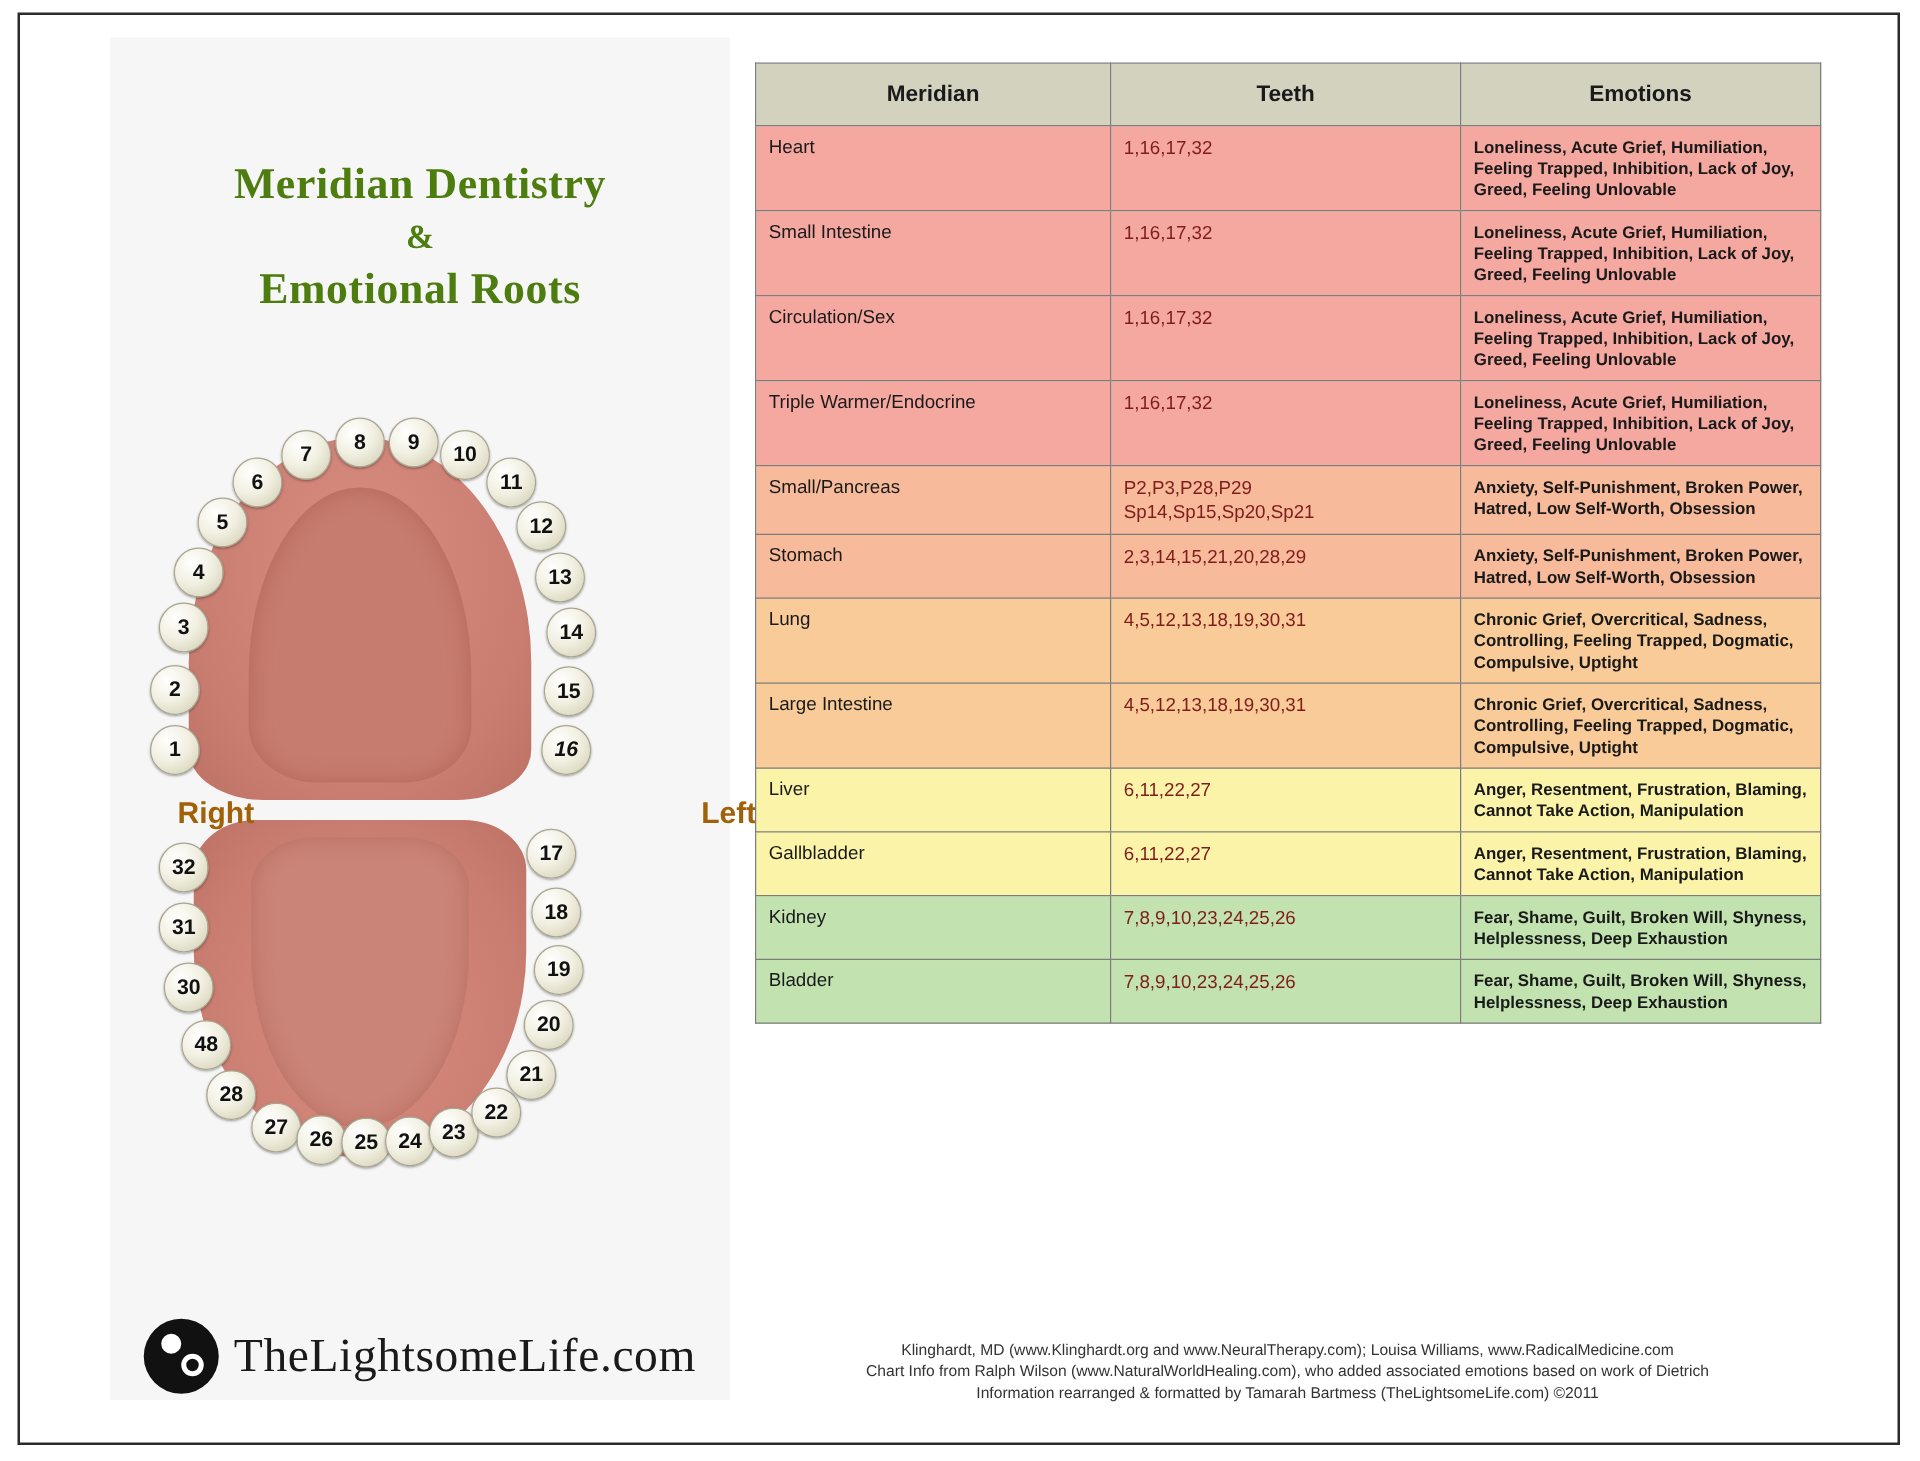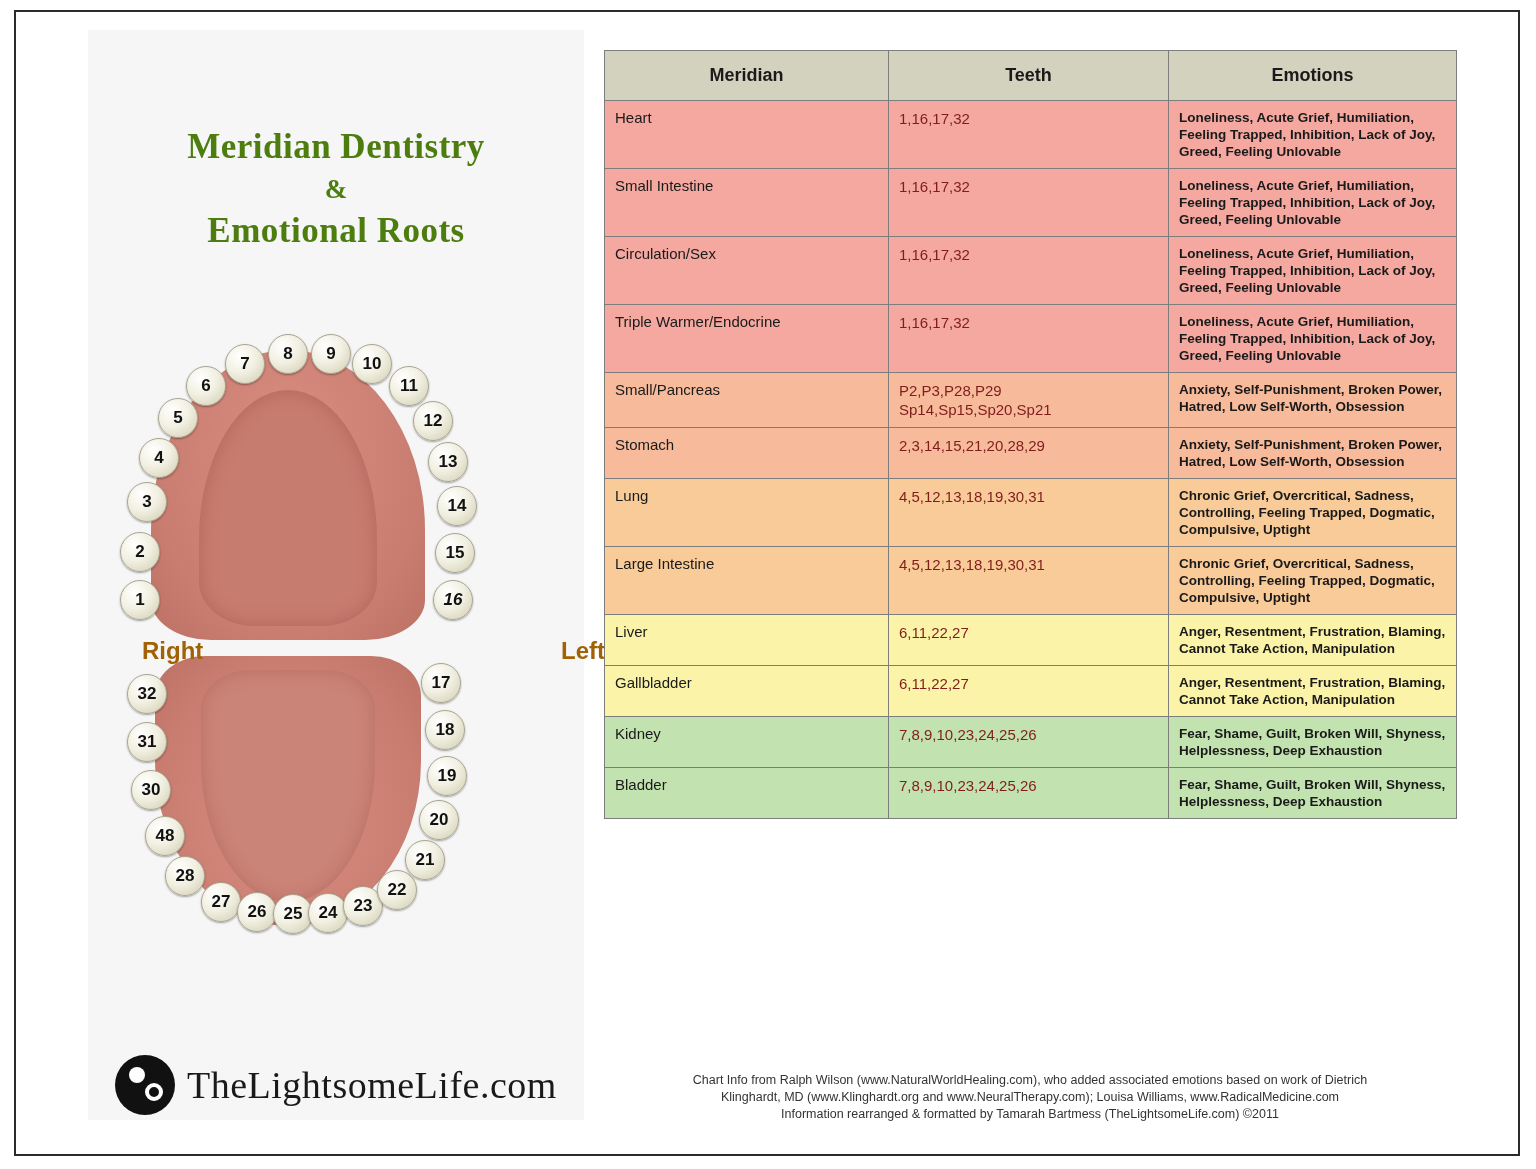--- a/index.html
+++ b/index.html
@@ -365,17 +365,17 @@
           <tr class="r-green">
             <td class="mer">Bladder</td>
             <td class="teeth" style="white-space: pre-line;">7,8,9,10,23,24,25,26</td>
             <td class="emo">Fear, Shame, Guilt, Broken Will, Shyness, Helplessness, Deep Exhaustion</td>
           </tr>
         </tbody>
     </table>
   </div>
 
   <div class="footnote">
+    <div>Klinghardt, MD (www.Klinghardt.org and www.NeuralTherapy.com); Louisa Williams, www.RadicalMedicine.com</div>
     <div>Chart Info from Ralph Wilson (www.NaturalWorldHealing.com), who added associated emotions based on work of Dietrich</div>
-    <div>Klinghardt, MD (www.Klinghardt.org and www.NeuralTherapy.com); Louisa Williams, www.RadicalMedicine.com</div>
     <div>Information rearranged &amp; formatted by Tamarah Bartmess (TheLightsomeLife.com) ©2011</div>
   </div>
 </div>
 
 </body></html>

